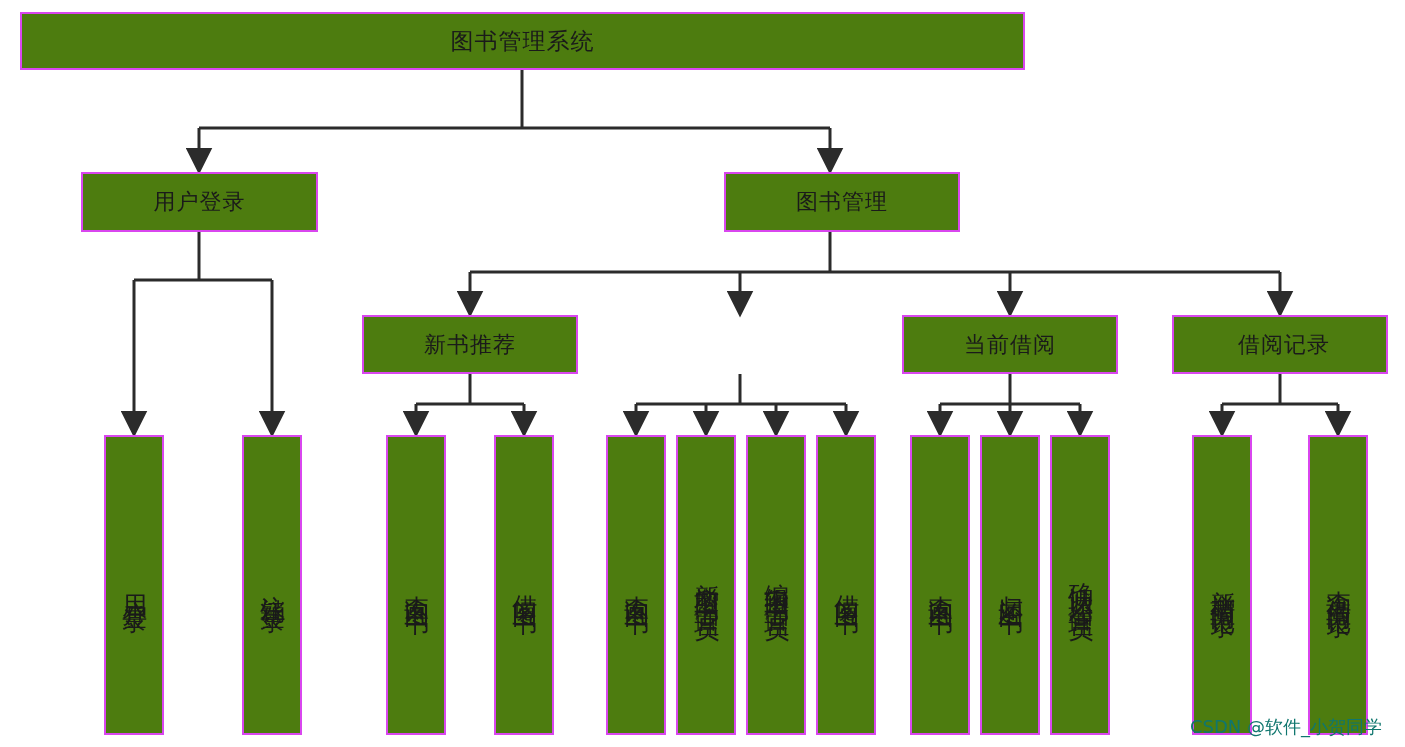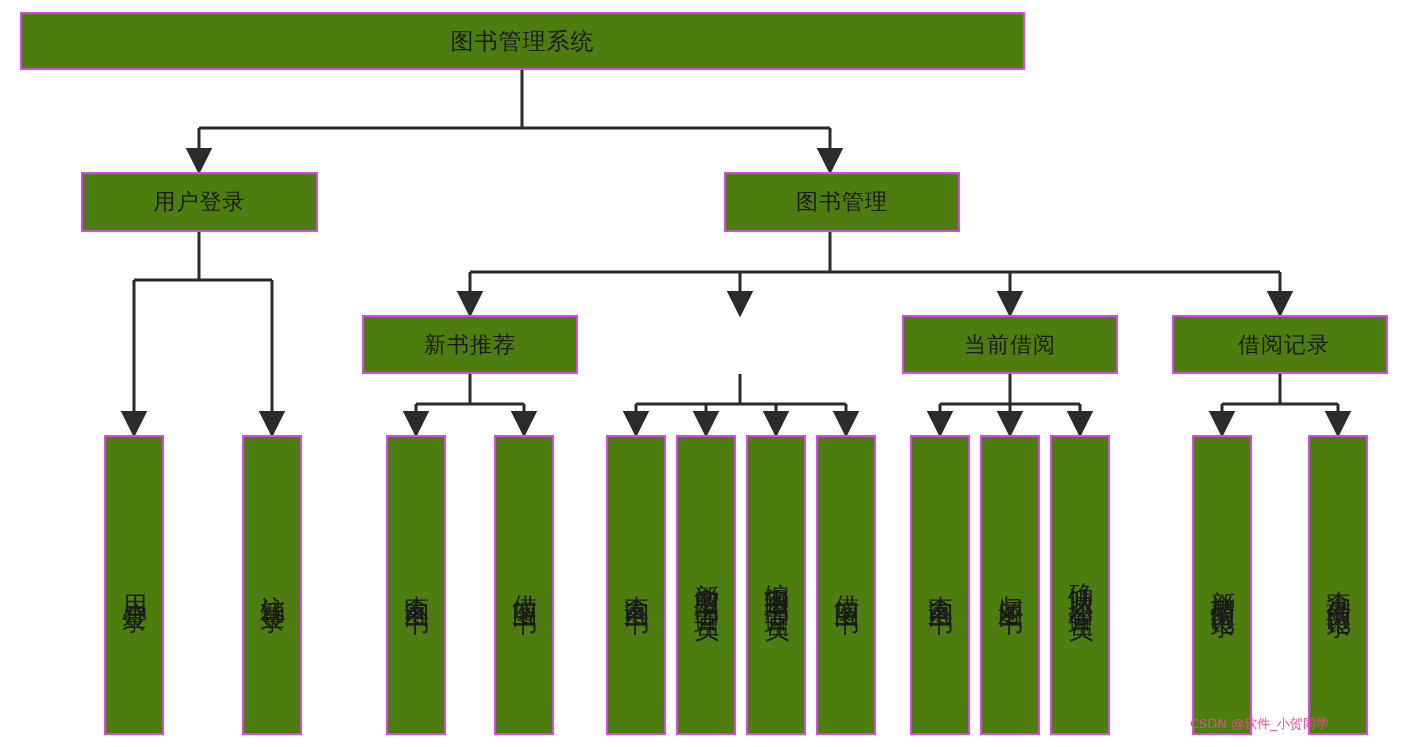--- a/index.html
+++ b/index.html
@@ -58,22 +58,22 @@
   .node.vert .label {
     writing-mode: vertical-rl;
     text-orientation: upright;
     font-size: 25px;
     line-height: 1.05;
     letter-spacing: 5px;
     white-space: nowrap;
   }
   .watermark {
     position: absolute;
-    color: #ec4899;
-    font-size: 13px;
+    color: #0f766e;
+    font-size: 18px;
     white-space: nowrap;
     user-select: none;
   }
 </style>
 </head>
 <body>
 
 <div id="canvas">
 
   <svg class="edges" viewBox="0 0 1405 747" xmlns="http://www.w3.org/2000/svg">

